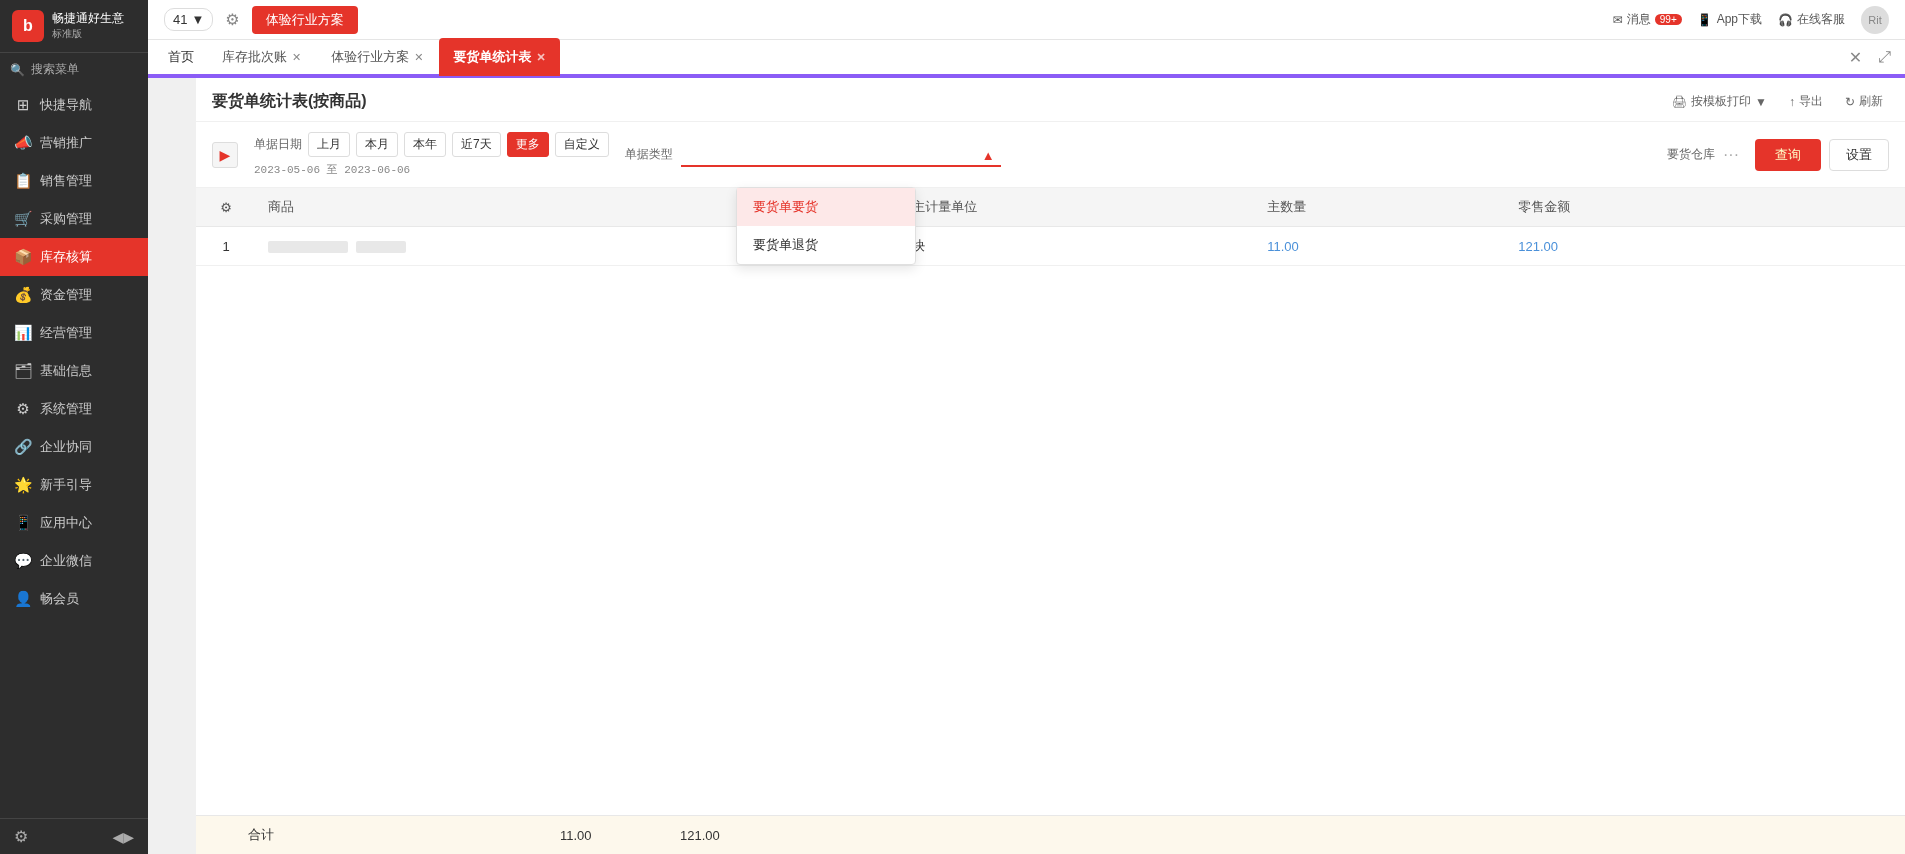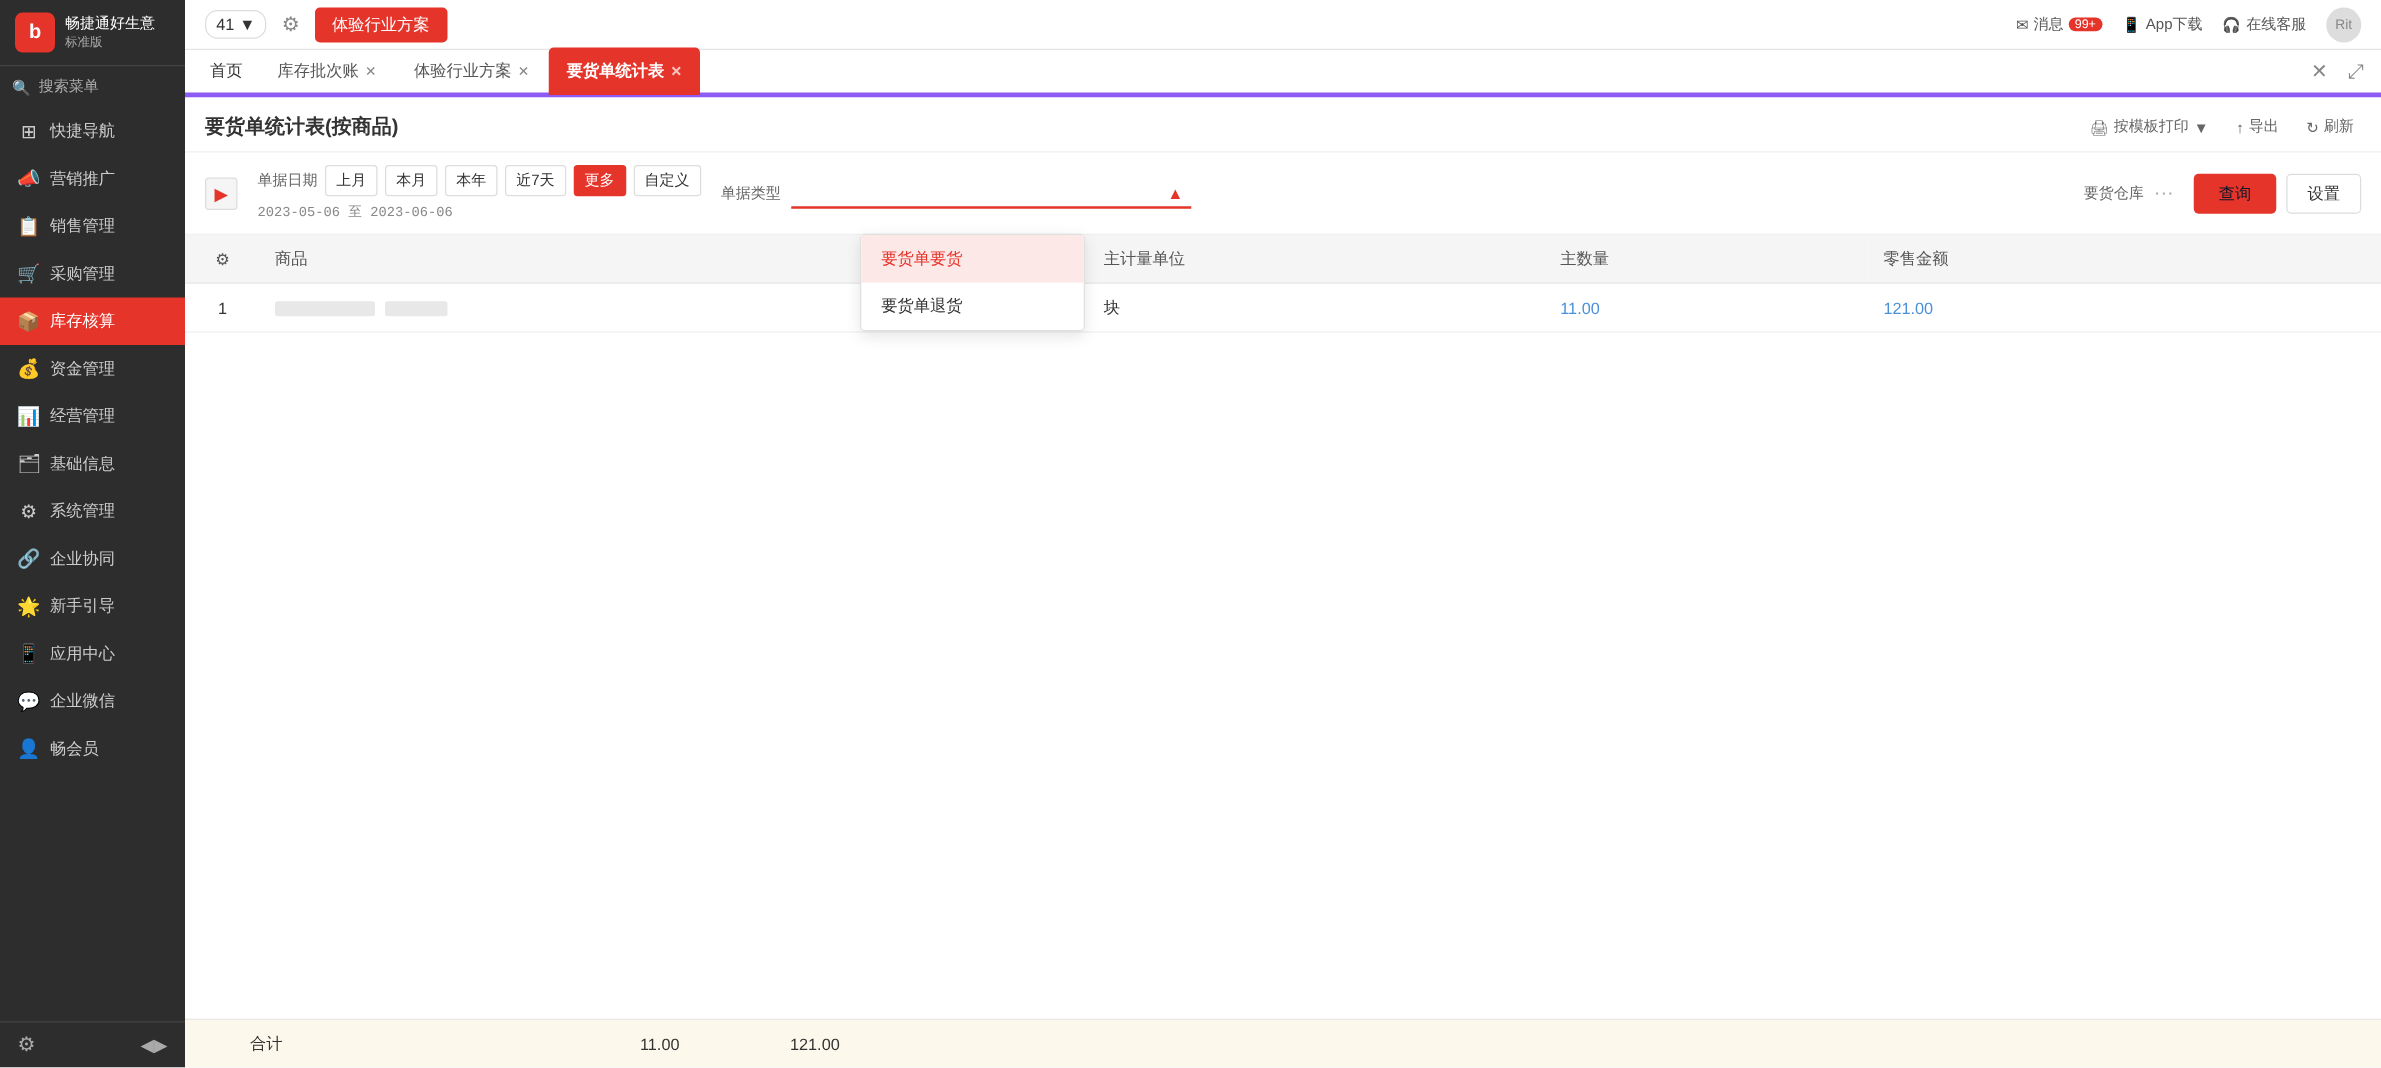--- a/index.html
+++ b/index.html
@@ -139,20 +139,21 @@
       background: none; border: none; cursor: pointer; font-size: 16px; color: #888; padding: 2px 6px;
     }
 
     
     .page-content {
       flex: 1;
       background: #fff;
       overflow: auto;
       display: flex;
       flex-direction: column;
+      margin-left: 48px;
     }
 
     
     .page-header {
       display: flex; align-items: center; justify-content: space-between;
       padding: 12px 16px 8px;
       border-bottom: 1px solid #f0f0f0;
       flex-shrink: 0;
     }
     .page-title { font-size: 16px; font-weight: bold; color: #333; }
@@ -212,21 +213,21 @@
     }
     .filter-warehouse-group {
       display: flex; align-items: center; gap: 8px;
     }
     .warehouse-dots { color: #aaa; cursor: pointer; font-size: 16px; }
 
     .filter-buttons {
       display: flex; gap: 8px;
     }
     .btn-query {
-      background: #e5342a; color: #0f172a;
+      background: #e5342a; color: #fef9c3;
       border: none; border-radius: 4px;
       padding: 6px 20px; cursor: pointer; font-size: 13px;
     }
     .btn-setting {
       background: #fff; color: #333;
       border: 1px solid #ddd; border-radius: 4px;
       padding: 6px 16px; cursor: pointer; font-size: 13px;
     }
 
     

